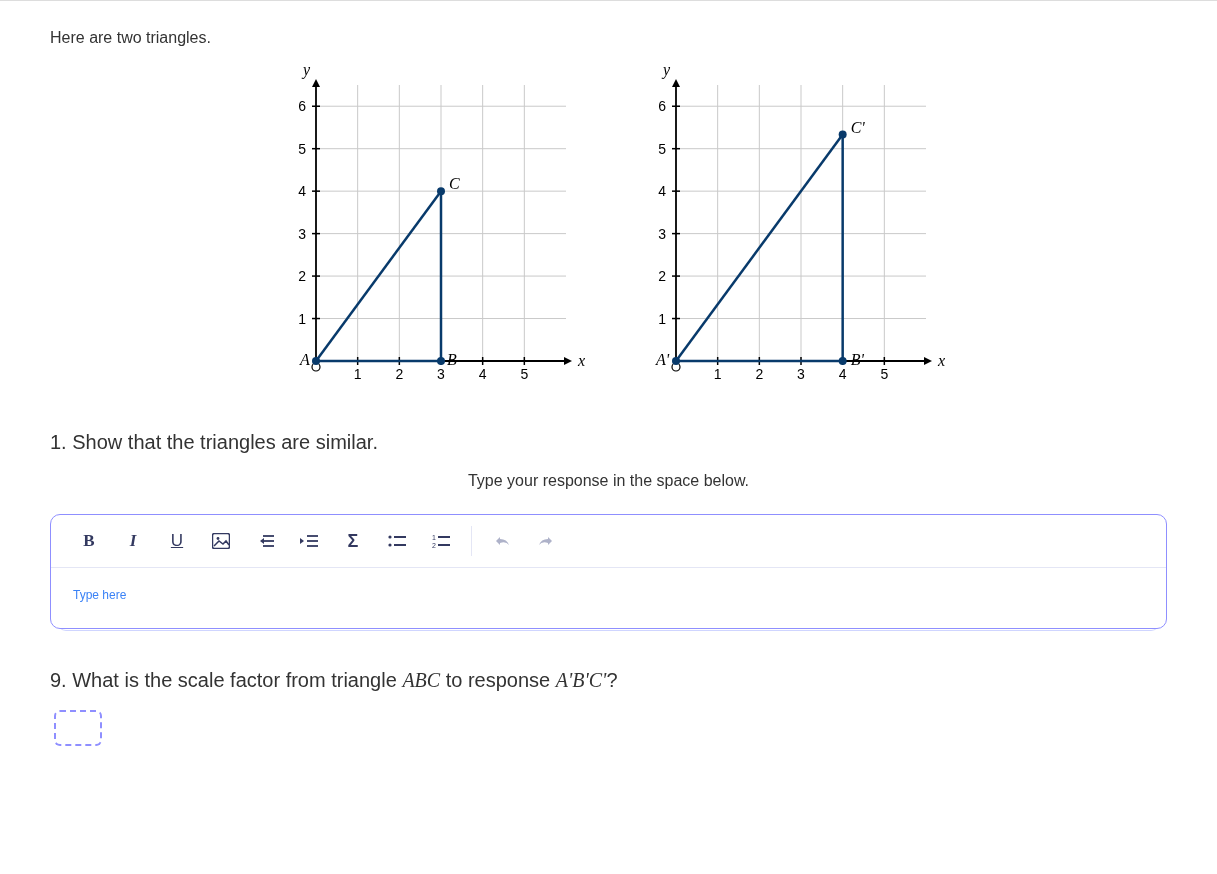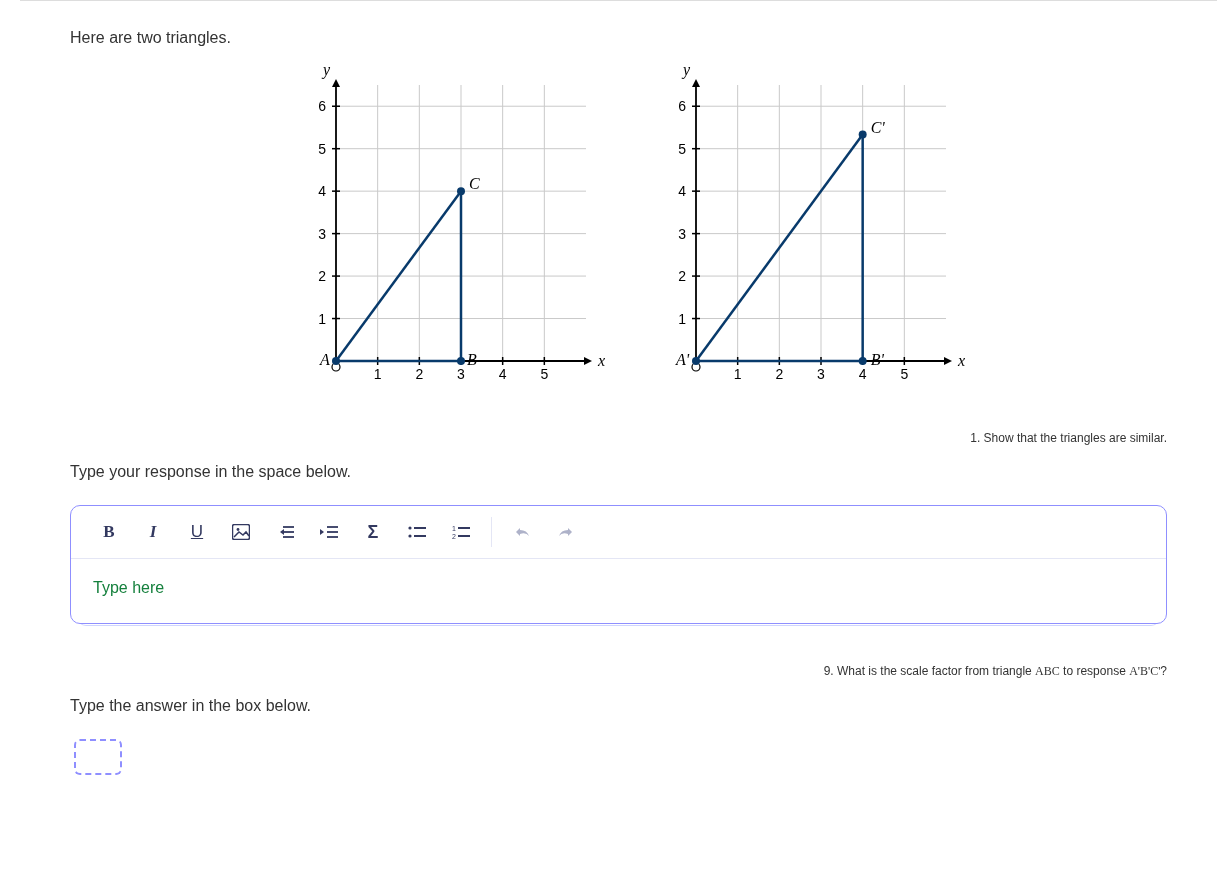--- a/index.html
+++ b/index.html
@@ -6,37 +6,36 @@
   body {
     margin: 0;
     padding: 0;
     font-family: "Segoe UI", Arial, sans-serif;
     background: #fff;
     color: #333;
   }
   .page {
     border-top: 1px solid #ddd;
     padding: 28px 50px 20px 50px;
-    margin-left: 20px;
   }
   .intro { font-size: 16px; color: #333; margin-bottom: 24px; }
   .charts {
     display: flex;
     gap: 60px;
     margin-left: 230px;
     margin-bottom: 40px;
   }
   .plot { width: 300px; height: 320px; position: relative; }
   .plot svg { overflow: visible; }
   .axis-label { font-style: italic; font-family: "Times New Roman", serif; font-size: 16px; }
   .pt-label { font-style: italic; font-family: "Times New Roman", serif; font-size: 16px; }
   .tick-label { font-size: 14px; font-family: Arial, sans-serif; }
 
-  .q { font-size: 12px; color: #333; margin: 10px 0 18px 0; text-align: right; }
-  .q-sub { font-size: 16px; color: #333; margin: 0 0 24px 0; }
+  .q { font-size: 20px; color: #333; margin: 10px 0 18px 0; }
+  .q-sub { font-size: 16px; color: #333; margin: 0 0 24px 0; text-align: center; }
 
   .editor-wrap {
     border: 1.5px solid #8f8fff;
     border-radius: 10px;
     background: #fff;
     margin-bottom: 40px;
     position: relative;
   }
   .editor-wrap::before {
     content: "";
@@ -69,25 +68,25 @@
   .tb-btn.italic { font-style: italic; font-weight: 700; font-size: 17px; font-family: Georgia, serif; }
   .tb-btn.under { font-size: 17px; text-decoration: underline; font-family: Arial, sans-serif; }
   .tb-sep {
     width: 1px;
     height: 30px;
     background: #e4e6f5;
     margin: 0 8px;
   }
   .editor-body {
     padding: 20px 22px 26px 22px;
-    color: #15803d;
-    font-size: 16px;
+    color: #3b82f6;
+    font-size: 12px;
     min-height: 50px;
   }
-  .math { font-family: "Times New Roman", serif; }
+  .math { font-family: "Times New Roman", serif; font-style: italic; }
 
   .short-answer {
     width: 48px;
     height: 36px;
     border: 2px dashed #8f8fff;
     border-radius: 6px;
     margin-top: 8px;
     margin-left: 4px;
   }
   svg text { user-select:none; }
@@ -266,16 +265,15 @@
             <path d="M15 6 L11 2 L11 4 Q4 4 2 10 Q5 6 11 8 L11 10 Z" fill="#aeb2c9"></path>
           </svg>
       </div>
     </div>
     <div class="editor-body" contenteditable="true" style="">Type here</div>
   </div>
 
   <div class="q">
     <span>9. What is the scale factor from triangle </span><span class="math">ABC</span><span> to response </span><span class="math">A'B'C'</span><span>?</span>
   </div>
-  <div class="q-sub">Type the answer in the box below.</div>
 
   <div class="short-answer"></div>
 </div>
 
 </body></html>

